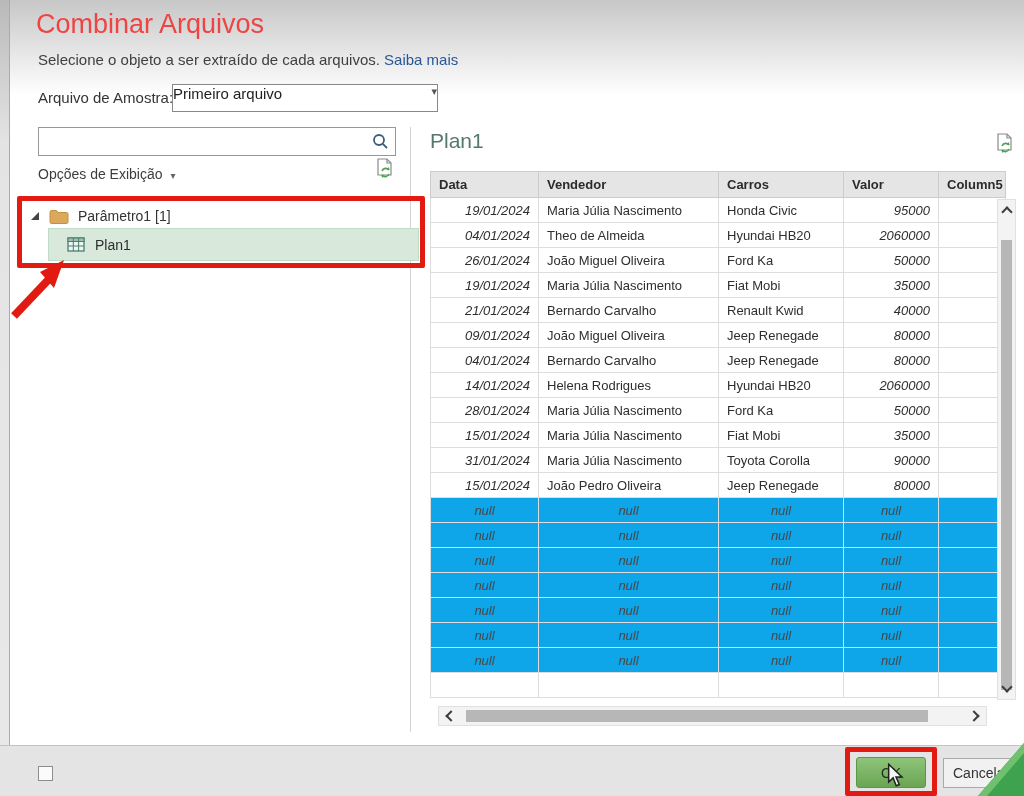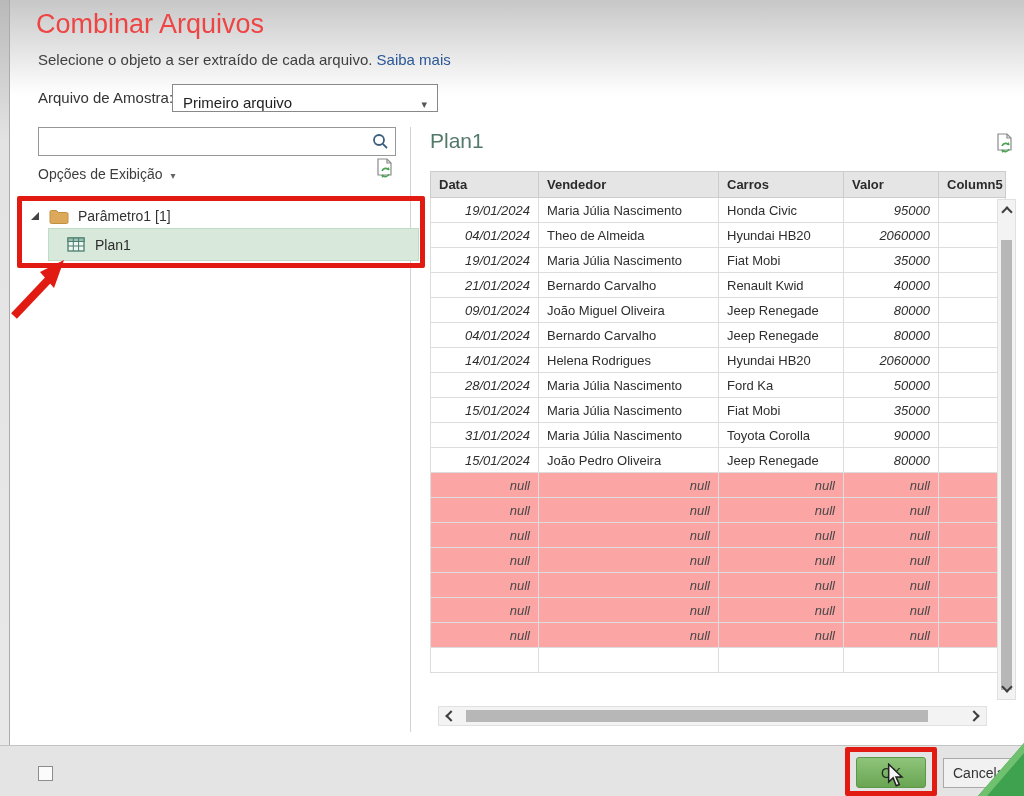--- a/index.html
+++ b/index.html
@@ -13,22 +13,22 @@
   .left-strip { position:absolute; left:0; top:0; width:10px; height:796px;
     background:linear-gradient(#b9b9b9, #e3e3e3 140px, #e9e9e9);
     border-right:1px solid #ababab; }
 
   .dlg-title { position:absolute; left:36px; top:9px; font-size:27px; color:#ef4444; }
   .subtitle { position:absolute; left:38px; top:51px; font-size:15px; color:#3f3f3f; }
   .subtitle .link { color:#2b5797; cursor:pointer; }
 
   .sample-label { position:absolute; left:38px; top:89px; font-size:15px; color:#353535; }
   .sample-select { position:absolute; left:172px; top:84px; width:266px; height:28px;
-    background:#fff; border:1px solid #888; display:flex; align-items:flex-end;
-    padding:0 10px; font-size:15px; color:#222; }
+    background:#fff; border:1px solid #888; display:flex; align-items:flex-start;
+    padding:0 0; font-size:15px; color:#222; }
   .sample-select .caret { margin-left:auto; font-size:11px; color:#555; }
 
   .search-box { position:absolute; left:38px; top:127px; width:358px; height:29px;
     background:#fff; border:1px solid #979797; display:flex; align-items:center; }
   .search-box input { flex:1; border:none; outline:none; height:100%; padding:0 6px;
     font-size:14px; font-family:inherit; background:transparent; }
   .search-box .mag { margin-right:6px; display:flex; }
 
   .options-row { position:absolute; left:38px; top:166px; font-size:14px; color:#3d3d3d; }
   .options-row .caret { font-size:10px; color:#666; margin-left:4px; }
@@ -52,21 +52,21 @@
 
   #table-clip { position:absolute; left:430px; top:171px; width:576px; height:534px; overflow:hidden; }
   #preview-table { border-collapse:collapse; table-layout:fixed; width:575px;
     font-size:13px; background:#fff; }
   #preview-table th { height:26px; background:#e5e5e5; border:1px solid #cccccc;
     font-weight:bold; text-align:left; padding:0 8px; color:#2b2b2b;
     white-space:nowrap; overflow:hidden; }
   #preview-table td { height:25px; border:1px solid #dddddd; padding:0 8px;
     color:#2e2e2e; white-space:nowrap; overflow:hidden; }
   #preview-table td.num { text-align:right; font-style:italic;margin-left:20px; }
-  #preview-table tr.nullrow td { background:#fca5a5; color:#474747; }
+  #preview-table tr.nullrow td { background:#0ea5e9; color:#474747;text-align:center; }
 
   .vscroll { position:absolute; left:997px; top:199px; width:19px; height:501px;
     background:#f3f3f3; border:1px solid #e0e0e0; z-index:3; }
   .vscroll .thumb { position:absolute; left:3px; top:40px; width:11px; height:450px; background:#b7b7b7; }
   .hscroll { position:absolute; left:438px; top:706px; width:549px; height:20px;
     background:#f3f3f3; border:1px solid #e0e0e0; z-index:3; }
   .hscroll .thumb { position:absolute; left:27px; top:3px; width:462px; height:12px; background:#b7b7b7; }
   .chev { display:inline-block; width:8px; height:8px;
     border-left:2px solid #3e3e3e; border-top:2px solid #3e3e3e; }
   .chev-up    { position:absolute; left:5px; top:8px;  transform:rotate(45deg); }
@@ -92,21 +92,21 @@
   .corner-green { position:absolute; right:0; bottom:0; z-index:5; pointer-events:none; }
 </style>
 </head>
 <body>
 
 <div class="top-grad"></div>
 <div class="left-strip"></div>
 
 <div class="dlg-title">Combinar Arquivos</div>
 
-<div class="subtitle"><span>Selecione o objeto a ser extraído de cada arquivo.</span>
+<div class="subtitle"><span>Selecione o objeto a ser extraído de cada arquivos.</span>
   <span class="link">Saiba mais</span></div>
 
 <div class="sample-label">Arquivo de Amostra:</div>
 <div class="sample-select">
   <span>Primeiro arquivo</span>
   <span class="caret">▾</span>
 </div>
 
 <div class="search-box">
   <input placeholder="" style="">
@@ -200,20 +200,27 @@
           <td></td>
         </tr>
         <tr>
           <td class="num">04/01/2024</td>
           <td>Theo de Almeida</td>
           <td>Hyundai HB20</td>
           <td class="num">2060000</td>
           <td></td>
         </tr>
         <tr>
+          <td class="num">26/01/2024</td>
+          <td>João Miguel Oliveira</td>
+          <td>Ford Ka</td>
+          <td class="num">50000</td>
+          <td></td>
+        </tr>
+        <tr>
           <td class="num">19/01/2024</td>
           <td>Maria Júlia Nascimento</td>
           <td>Fiat Mobi</td>
           <td class="num">35000</td>
           <td></td>
         </tr>
         <tr>
           <td class="num">21/01/2024</td>
           <td>Bernardo Carvalho</td>
           <td>Renault Kwid</td>

